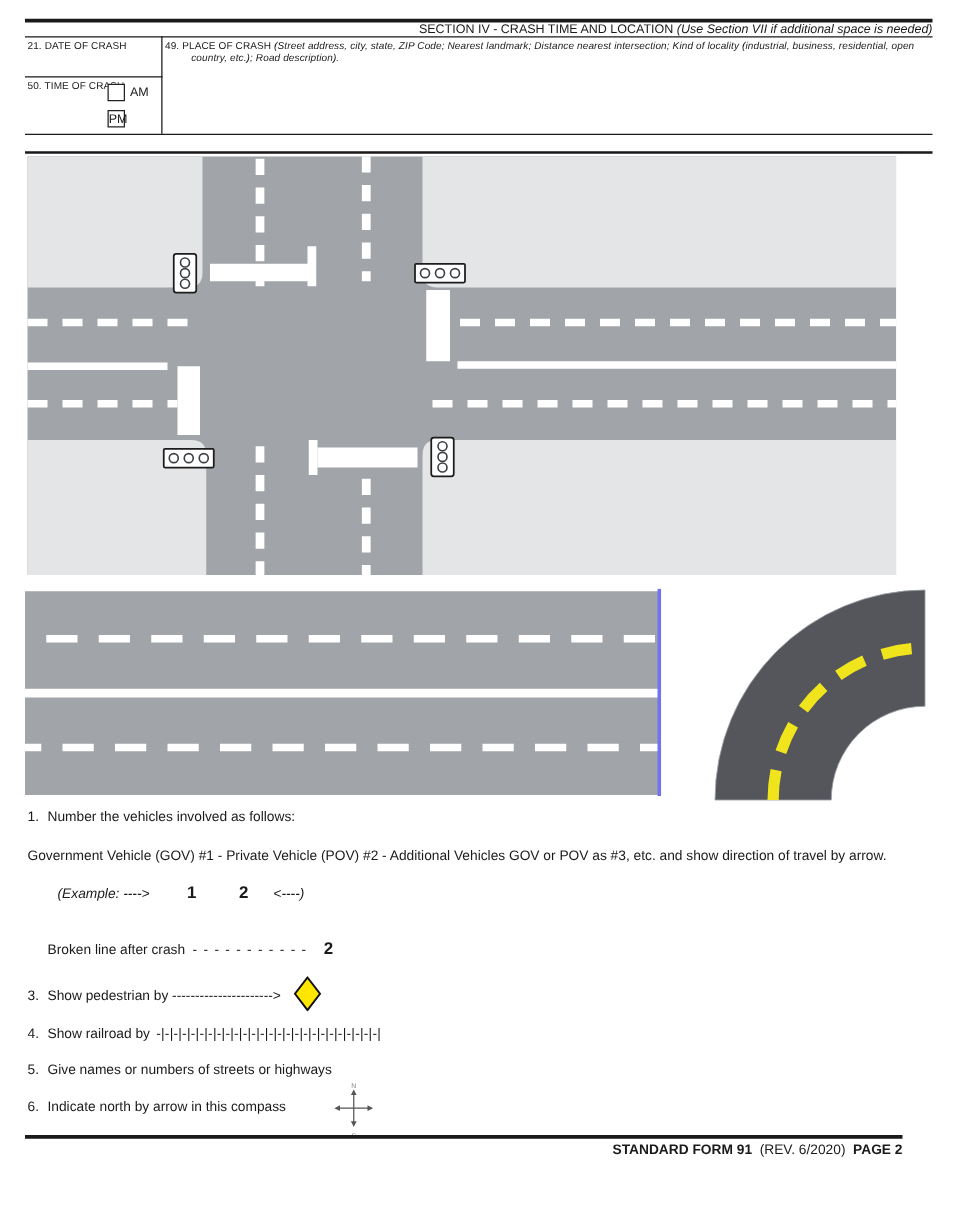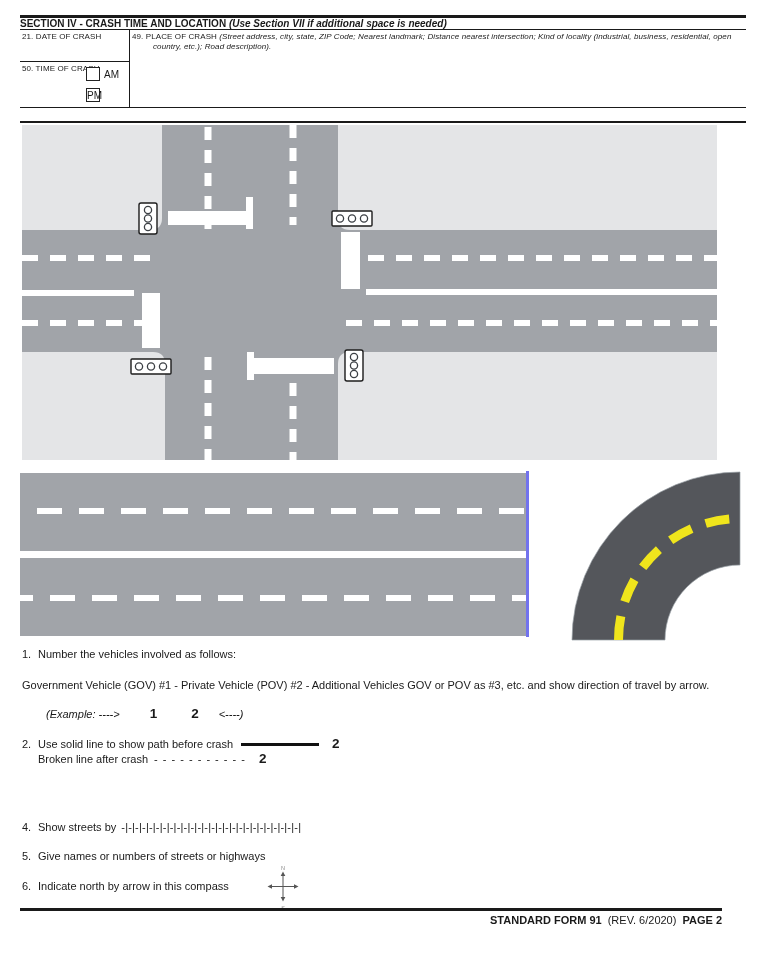--- a/index.html
+++ b/index.html
@@ -5,21 +5,21 @@
   :root{
     --road-gray:#a1a4a9; --corner-gray:#e4e5e7; --marking-white:#ffffff;
     --curve-road-dark:#54565b; --lane-yellow:#f0e51c; --pedestrian-yellow:#ffe600;
     --divider-blue:#7273ee; --ink-black:#1a1a1a;
   }
   *{margin:0;padding:0;box-sizing:border-box}
   html,body{background:#fff}
   .page{position:relative;width:768px;height:976px;background:#fff;overflow:hidden;
         font-family:"Liberation Sans",sans-serif;color:var(--ink-black)}
   .hline,.vline{position:absolute;background:#1a1a1a}
-  .hdr{position:absolute;font-size:10px;font-weight:bold;text-align:left;white-space:nowrap}
+  .hdr{position:absolute;font-size:10px;font-weight:normal;text-align:right;white-space:nowrap}
   .hdr .it{font-style:italic}
   .flabel{position:absolute;font-size:8px;line-height:10px;letter-spacing:.1px}
   .f49{width:612px;white-space:normal;text-indent:-21px;padding-left:21px}
   .fhint{font-style:italic}
   .inputarea{position:absolute;background:transparent}
   .cb{position:absolute;width:14px;height:14px;border:1.2px solid #222;background:#fff}
   .cblabel{position:absolute;font-size:10px}
   .row51{position:absolute;font-size:10.5px;letter-spacing:.2px;white-space:nowrap}
   .row51 .num{display:inline-block;width:20px}
   .diagram{position:absolute}
@@ -162,30 +162,32 @@
   <div class="item" style="left:22px;top:647px">
     <span class="num">1.</span><span>Number the vehicles involved as follows:</span>
   </div>
 
   <div class="para" style="left:22px;top:678px">Government Vehicle (GOV) #1 - Private Vehicle (POV) #2 - Additional Vehicles GOV or POV as #3, etc. and show direction of travel by arrow.</div>
 
   <div class="example" style="left:46px;top:706px">
     <span>(Example: ----&gt;</span><span class="bmark ex-b1">1</span><span class="bmark ex-b2">2</span><span class="ex-suf">&lt;----)</span>
   </div>
 
-  <div class="item" style="left:22px;top:737px">
-    <span class="num">2.</span><span>Use solid line to show path before crash</span><span class="solidline"></span><span class="bmark m2">2</span>
-  </div>
   <div class="item" style="left:38px;top:752px">
     <span>Broken line after crash</span><span class="dashtxt">- - - - - - - - - - -</span><span class="bmark m2">2</span>
   </div>
 
+  <div class="item" style="left:22px;top:781px">
+    <span class="num">3.</span><span>Show pedestrian by ----------------------&gt;</span><svg class="diamond" width="22" height="28" viewBox="0 0 22 28">
+        <polygon points="11,1 21,14 11,27 1,14" fill="var(--pedestrian-yellow)" stroke="#111" stroke-width="1.6"></polygon>
+      </svg>
+  </div>
 
   <div class="item" style="left:22px;top:820px">
-    <span class="num">4.</span><span>Show streets by</span><span class="railroad">-|-|-|-|-|-|-|-|-|-|-|-|-|-|-|-|-|-|-|-|-|-|-|-|-|-|</span>
+    <span class="num">4.</span><span>Show railroad by</span><span class="railroad">-|-|-|-|-|-|-|-|-|-|-|-|-|-|-|-|-|-|-|-|-|-|-|-|-|-|</span>
   </div>
 
   <div class="item" style="left:22px;top:849px">
     <span class="num">5.</span><span>Give names or numbers of streets or highways</span>
   </div>
 
   <div class="item" style="left:22px;top:879px">
     <span class="num">6.</span><span>Indicate north by arrow in this compass</span>
   </div>
 

